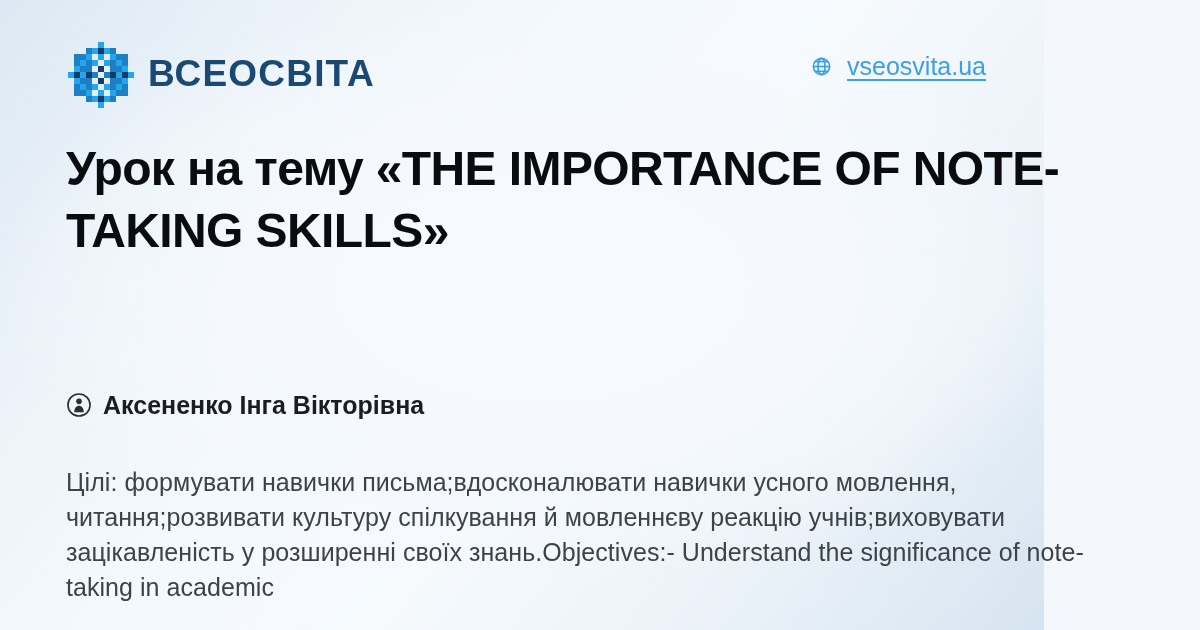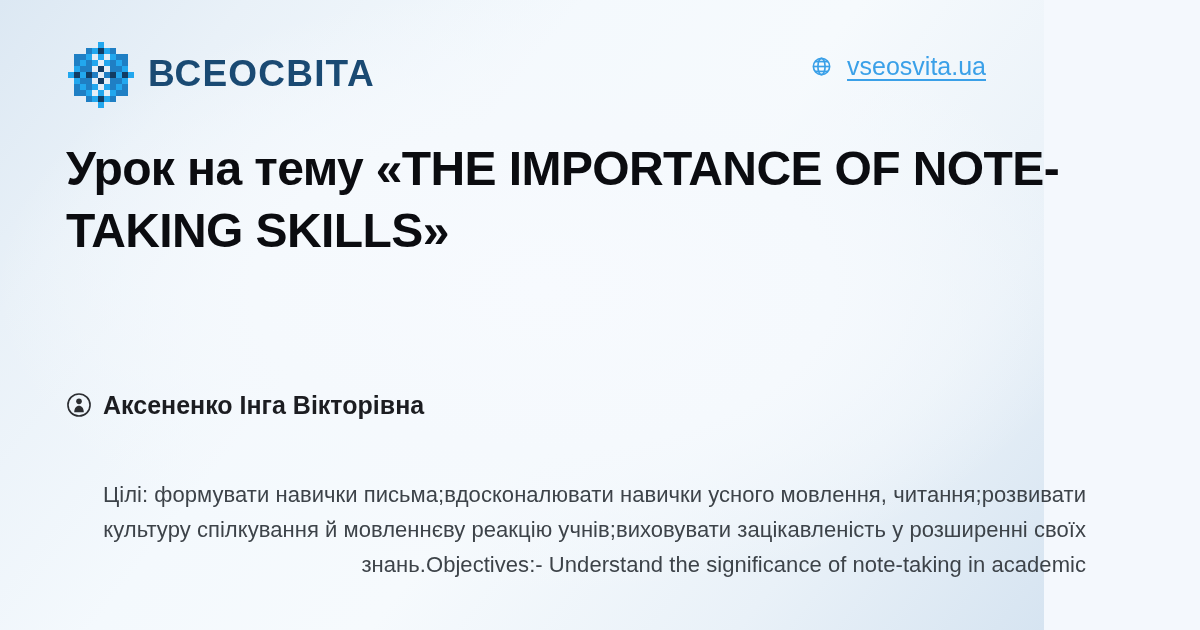--- a/index.html
+++ b/index.html
@@ -107,28 +107,27 @@
     font-size: 25px;
     font-weight: bold;
     color: #1c1d21;
     line-height: 1;
     white-space: nowrap;
   }
 
   
   #description {
     position: absolute;
-    top: 477px;
+    top: 465px;
     left: 66px;
     width: 1020px;
-    font-size: 22px;
+    font-size: 25px;
     line-height: 35px;
     color: #3d4349;
     letter-spacing: 0.05px;
-    text-align: right;
   }
 </style>
 </head>
 <body>
 
 <div id="card">
 
   <div id="header">
 
     <div id="brand">

